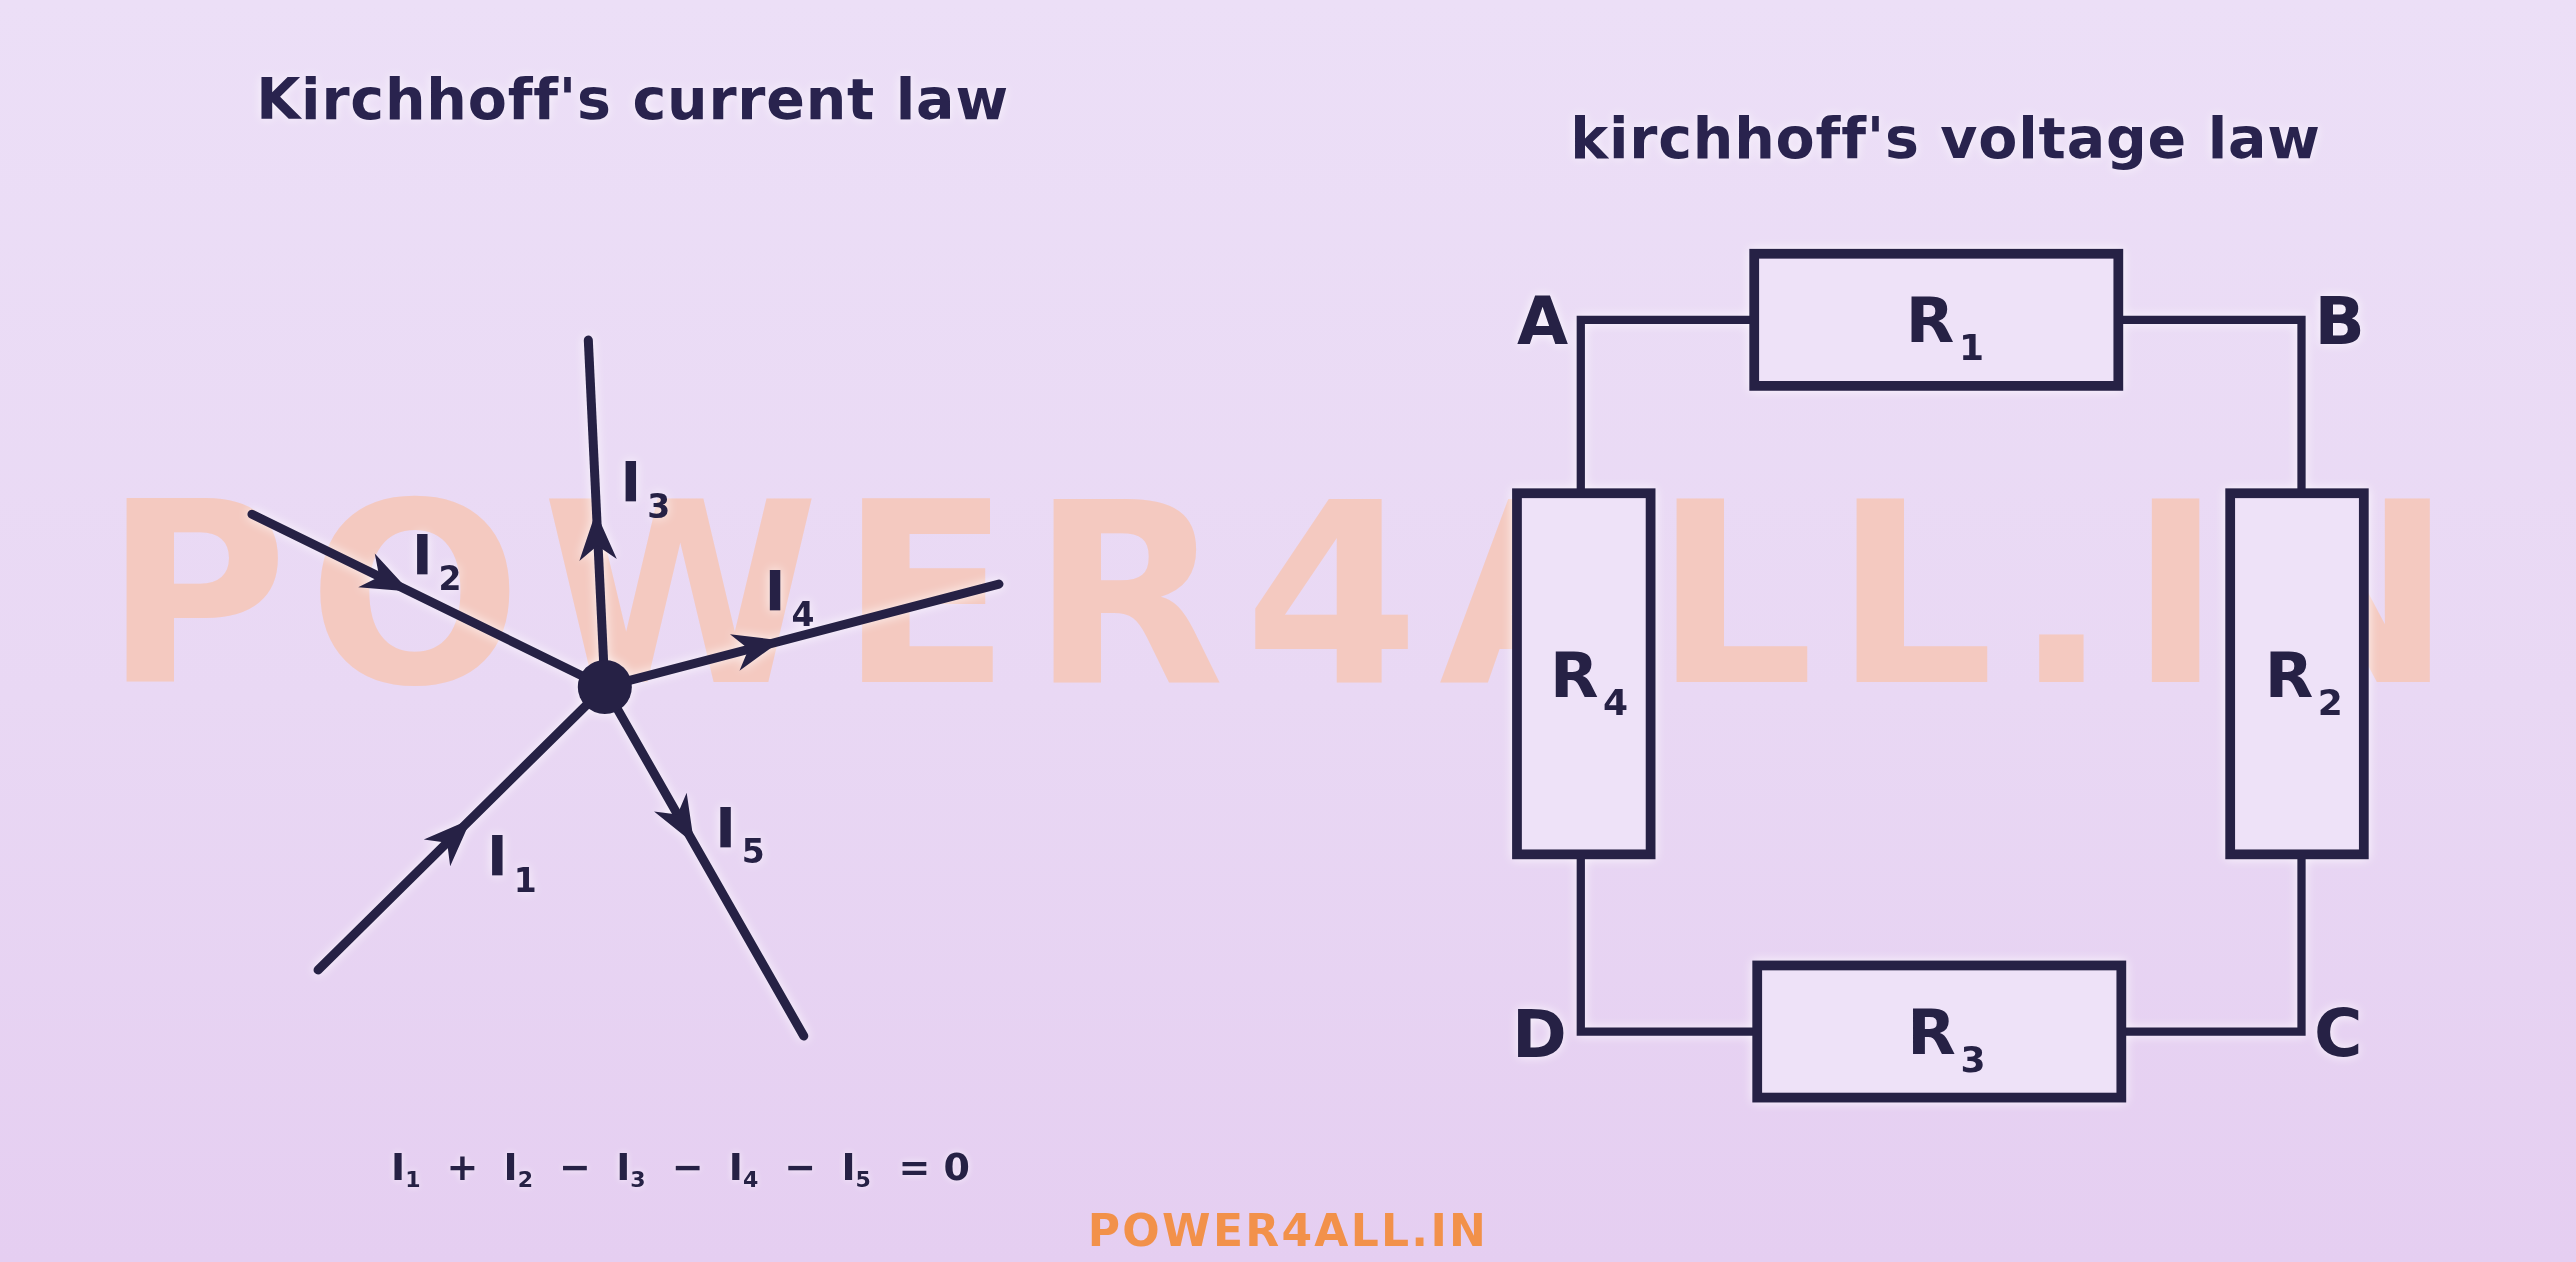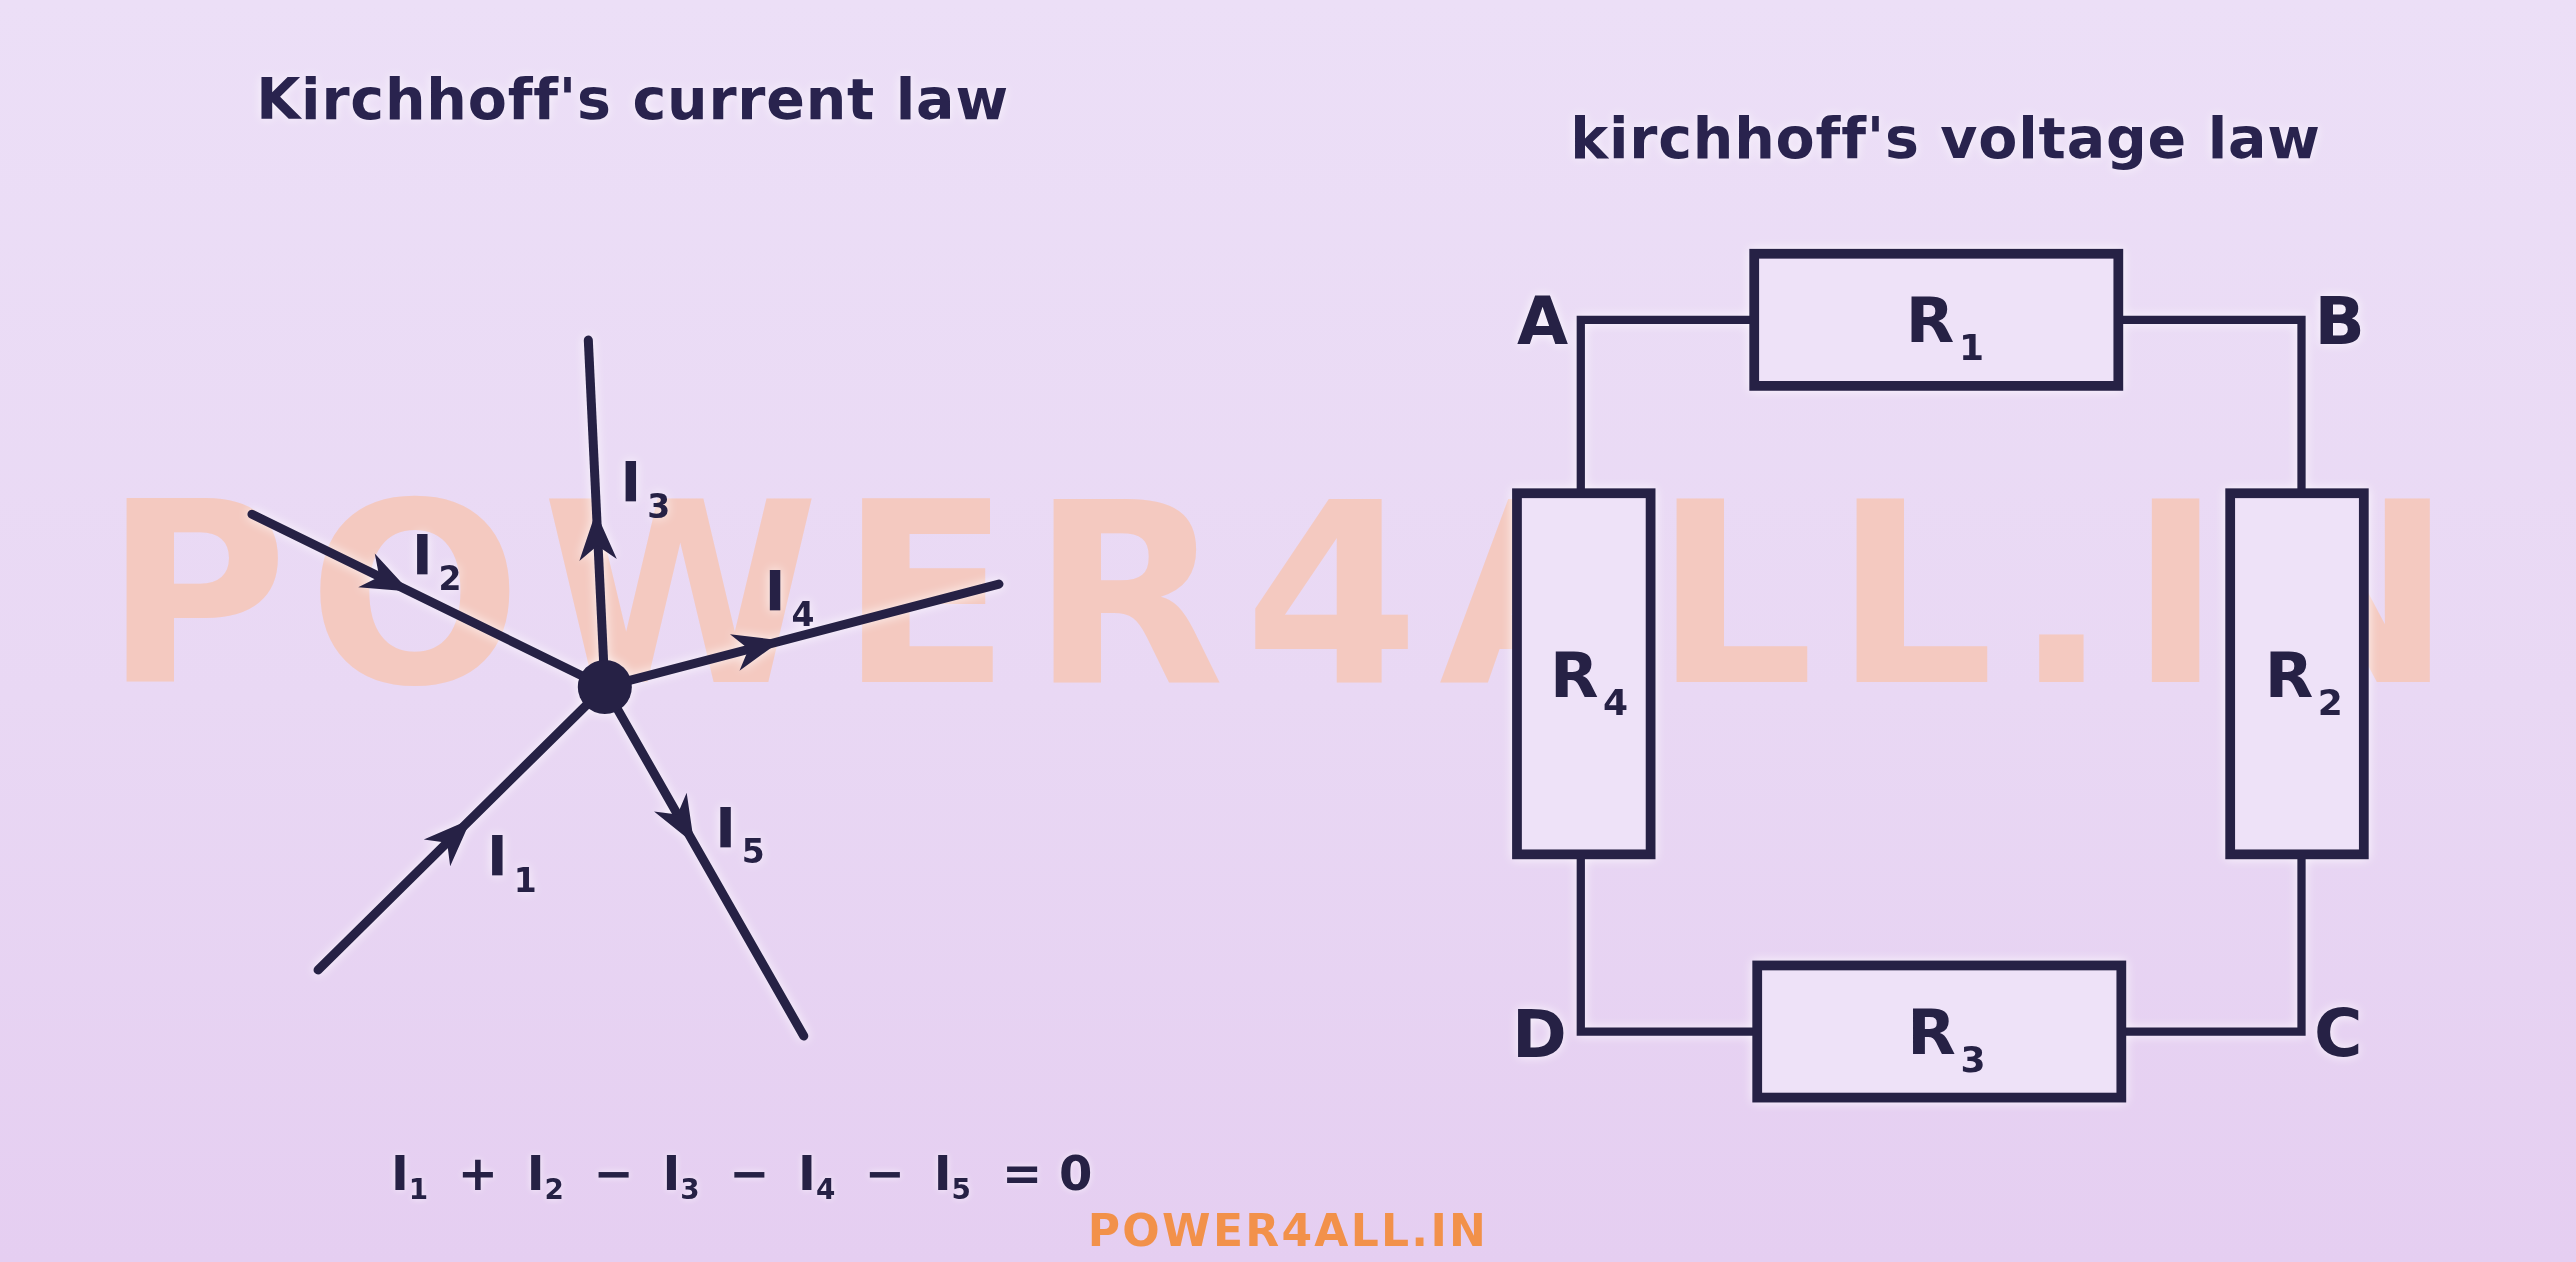--- a/index.html
+++ b/index.html
@@ -34,21 +34,21 @@
     position:absolute; top:66px; width:871px; text-align:center;
     font-size:57px; font-weight:bold; color:#29234e;
     letter-spacing:0.8px; white-space:nowrap;
     text-shadow:0 0 10.5px rgba(255,255,255,0.75);
   }
   .title.left  { left:197px; }
   .title.right { left:1510px;margin-top:39px; }
 
   
   .equation {
-    position:absolute; font-size:48px; font-weight:600; color:#262145;
+    position:absolute; font-size:38px; font-weight:600; color:#262145;
     white-space:nowrap; text-align:center;
     text-shadow:0 0 7.5px rgba(255,255,255,0.7);
   }
   .equation .sub { font-size:0.58em; vertical-align:-0.34em; letter-spacing:0.8px; }
   .equation .op  { margin:0 12px; }
   .equation .rhs { margin-left:13.5px; }
   .eq-kcl { left:391px;  top:1145px; width:488px; }
   .eq-kvl { left:1660px; top:1148px; width:556px; }
 
   

